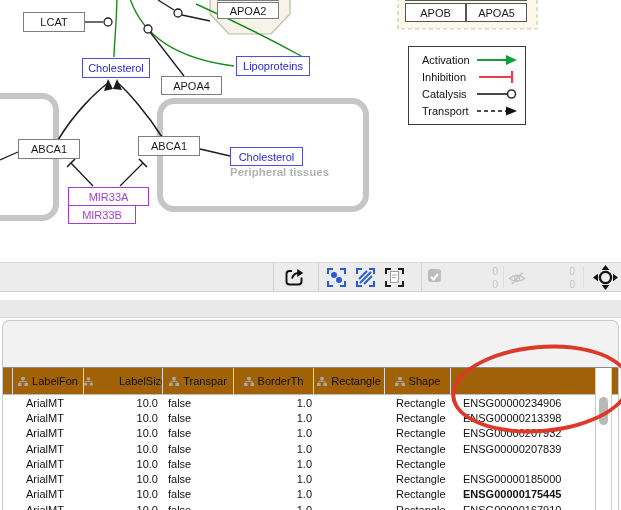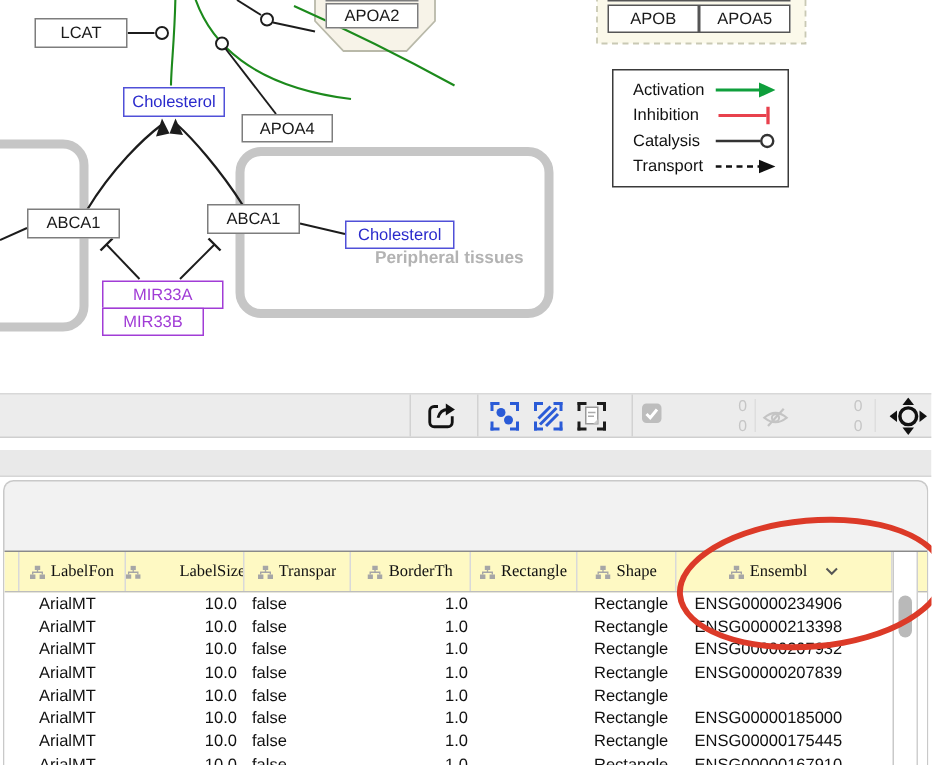--- a/index.html
+++ b/index.html
@@ -37,21 +37,21 @@
   
   #panel-titlebar{position:absolute;left:0;top:300px;width:621px;height:18px;background:#e9e9e9;
                   border-bottom:1px solid #d6d6d6;box-sizing:border-box;}
 
   
   #table-panel{position:absolute;left:2px;top:320px;width:617px;height:190px;background:#f2f2f2;
                border:1px solid #c9c9c9;border-bottom:none;border-radius:7px 7px 0 0;box-sizing:border-box;}
   #panel-toolbar{position:absolute;left:0;top:0;width:100%;height:46px;}
   #table-wrap{position:absolute;left:0;top:46px;right:0;bottom:0;background:#fff;
               border-top:1px solid #8a8a8a;overflow:hidden;}
-  #table-header{display:flex;height:26px;background:#fef9c3;border-bottom:1px solid #bdbdbd;font-family:Liberation Serif, serif;}
+  #table-header{display:flex;height:26px;background:#a16207;border-bottom:1px solid #bdbdbd;}
   .th{box-sizing:border-box;border-right:1px solid #d9d9d9;display:flex;align-items:center;
       justify-content:center;gap:4px;font-size:11px;color:#111;overflow:hidden;white-space:nowrap;}
   .th span{overflow:hidden;white-space:nowrap;}
   #table-body{position:absolute;left:0;top:27px;right:0;bottom:0;overflow:hidden;}
   .tr{display:flex;height:15.3px;align-items:center;background:#fff;}
   .td{box-sizing:border-box;font-size:11px;color:#111;white-space:nowrap;overflow:hidden;}
   .col0{padding-left:13px;}.col1{padding-right:5px;}.col2{padding-left:5px;}
   .col3{padding-right:2px;}.col5{padding-left:11px;}.col6{padding-left:12px;}
   #scroll-gutter{position:absolute;left:592px;top:0;bottom:0;width:17px;background:#fff;
                  border-left:1px solid #c9c9c9;border-right:1px solid #cfcfcf;box-sizing:border-box;}
@@ -101,31 +101,32 @@
       <line x1="93" y1="186" x2="71" y2="163" stroke="#1c1c1c" stroke-width="1.3"></line>
       <line x1="67" y1="167" x2="75" y2="159" stroke="#1c1c1c" stroke-width="1.6"></line>
       <line x1="120" y1="186" x2="143" y2="163" stroke="#1c1c1c" stroke-width="1.3"></line>
       <line x1="139" y1="159" x2="147" y2="167" stroke="#1c1c1c" stroke-width="1.6"></line>
     </svg>
 
     <div class="node" style="left:23px;top:12px;width:62px;height:20px">LCAT</div>
     <div class="node" style="left:217px;top:-16px;width:62px;height:17px"></div>
     <div class="node" style="left:217px;top:2px;width:62px;height:17px">APOA2</div>
     <div class="node metab" style="left:82px;top:58px;width:68px;height:20px">Cholesterol</div>
+    <div class="node metab" style="left:236px;top:56px;width:74px;height:20px">Lipoproteins</div>
     <div class="node" style="left:161px;top:76px;width:61px;height:19px">APOA4</div>
     <div class="node grp" style="left:405px;top:-18px;width:61px;height:19px"></div>
     <div class="node grp" style="left:466px;top:-18px;width:61px;height:19px"></div>
     <div class="node grp" style="left:405px;top:3px;width:61px;height:19px">APOB</div>
     <div class="node grp" style="left:466px;top:3px;width:61px;height:19px">APOA5</div>
     <div class="node" style="left:18px;top:139px;width:62px;height:20px">ABCA1</div>
     <div class="node" style="left:138px;top:136px;width:62px;height:20px">ABCA1</div>
     <div class="node metab" style="left:230px;top:147px;width:73px;height:19px">Cholesterol</div>
     <div class="node mirna" style="left:68px;top:187px;width:81px;height:19px">MIR33A</div>
     <div class="node mirna" style="left:68px;top:205px;width:68px;height:19px">MIR33B</div>
-    <div class="compartment-label" style="left:250px;top:166px">Peripheral tissues</div>
+    <div class="compartment-label" style="left:230px;top:166px">Peripheral tissues</div>
 
     <div id="legend">
       <div class="legend-row">
         <span>Activation</span>
         <svg width="40" height="12" viewBox="0 0 40 12">
           <line x1="0" y1="6" x2="30" y2="6" stroke="#0f9f3c" stroke-width="2"></line>
           <polygon points="29,1 40,6 29,11" fill="#0f9f3c"></polygon>
         </svg>
       </div>
       <div class="legend-row">
@@ -287,34 +288,20 @@
             <svg width="10" height="9" viewBox="0 0 10 9">
               <path d="M5 3 V4.5 M1.8 6 V4.5 H8.2 V6" stroke="#a6a6a6" fill="none" stroke-width="0.9"></path>
               <g fill="#a6a6a6">
                 <rect x="3.2" y="0" width="3.6" height="3"></rect>
                 <rect x="0" y="6" width="3.6" height="3"></rect>
                 <rect x="6.4" y="6" width="3.6" height="3"></rect>
               </g>
             </svg>
             <span>Shape</span>
           </div>
-          <div class="th" style="width: 144px;">
-            <svg width="10" height="9" viewBox="0 0 10 9">
-              <path d="M5 3 V4.5 M1.8 6 V4.5 H8.2 V6" stroke="#a6a6a6" fill="none" stroke-width="0.9"></path>
-              <g fill="#a6a6a6">
-                <rect x="3.2" y="0" width="3.6" height="3"></rect>
-                <rect x="0" y="6" width="3.6" height="3"></rect>
-                <rect x="6.4" y="6" width="3.6" height="3"></rect>
-              </g>
-            </svg>
-            <span>Ensembl</span>
-            <svg width="9" height="6" viewBox="0 0 9 6" style="margin-left:8px">
-              <path d="M1 1 L4.5 4.5 L8 1" stroke="#555" stroke-width="1.3" fill="none"></path>
-            </svg>
-          </div>
         </div>
       <div id="table-body">
           <div class="tr">
             <div class="td" style="width: 10px;"></div>
             <div class="td col0" style="width: 71px; text-align: left;">ArialMT</div>
             <div class="td col1" style="width: 79px; text-align: right;">10.0</div>
             <div class="td col2" style="width: 71px; text-align: left;">false</div>
             <div class="td col3" style="width: 80px; text-align: right;">1.0</div>
             <div class="td col4" style="width: 71px; text-align: left;"></div>
             <div class="td col5" style="width: 66px; text-align: left;">Rectangle</div>
@@ -370,21 +357,21 @@
             <div class="td col6" style="width: 144px; text-align: left;">ENSG00000185000</div>
           </div>
           <div class="tr">
             <div class="td" style="width: 10px;"></div>
             <div class="td col0" style="width: 71px; text-align: left;">ArialMT</div>
             <div class="td col1" style="width: 79px; text-align: right;">10.0</div>
             <div class="td col2" style="width: 71px; text-align: left;">false</div>
             <div class="td col3" style="width: 80px; text-align: right;">1.0</div>
             <div class="td col4" style="width: 71px; text-align: left;"></div>
             <div class="td col5" style="width: 66px; text-align: left;">Rectangle</div>
-            <div class="td col6" style="width: 144px; text-align: left;">ENSG00000175445</div>
+            <div class="td col6" style="width: 144px; text-align: left; font-weight: bold;">ENSG00000175445</div>
           </div>
           <div class="tr">
             <div class="td" style="width: 10px;"></div>
             <div class="td col0" style="width: 71px; text-align: left;">ArialMT</div>
             <div class="td col1" style="width: 79px; text-align: right;">10.0</div>
             <div class="td col2" style="width: 71px; text-align: left;">false</div>
             <div class="td col3" style="width: 80px; text-align: right;">1.0</div>
             <div class="td col4" style="width: 71px; text-align: left;"></div>
             <div class="td col5" style="width: 66px; text-align: left;">Rectangle</div>
             <div class="td col6" style="width: 144px; text-align: left;">ENSG00000167910</div>

